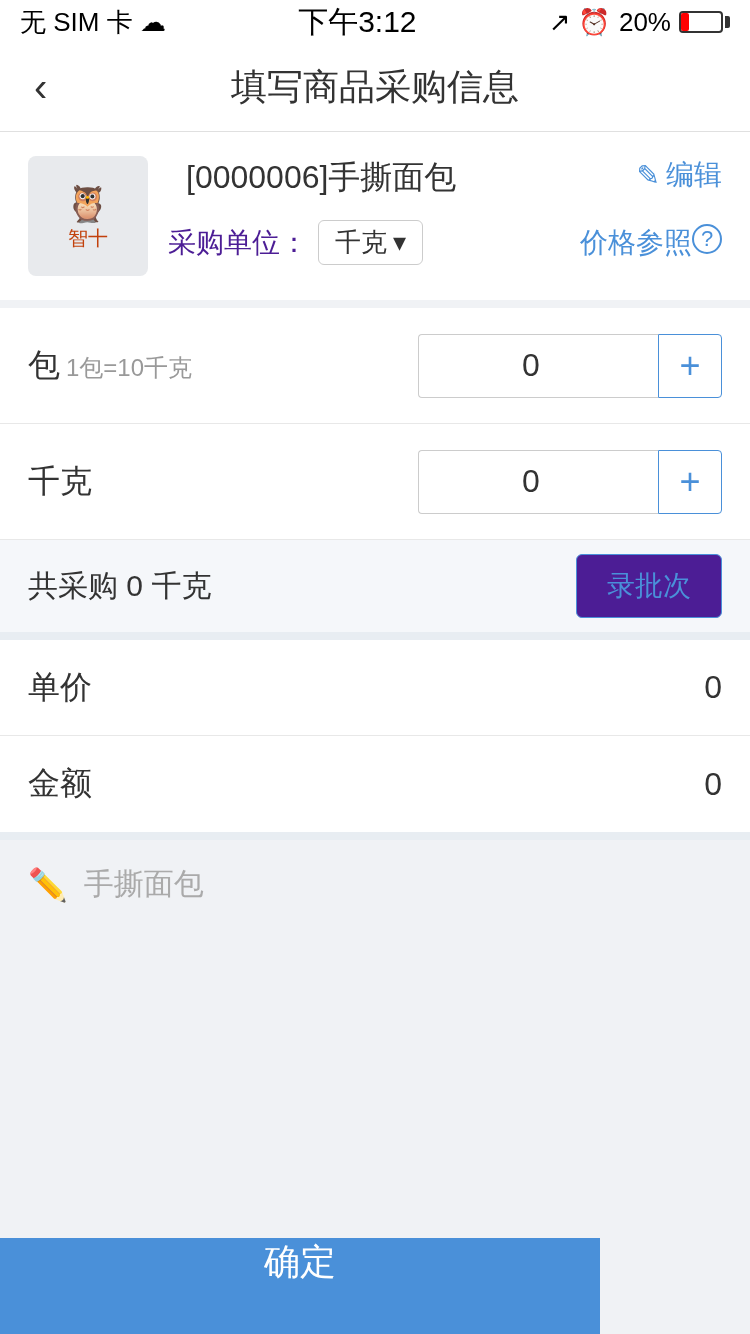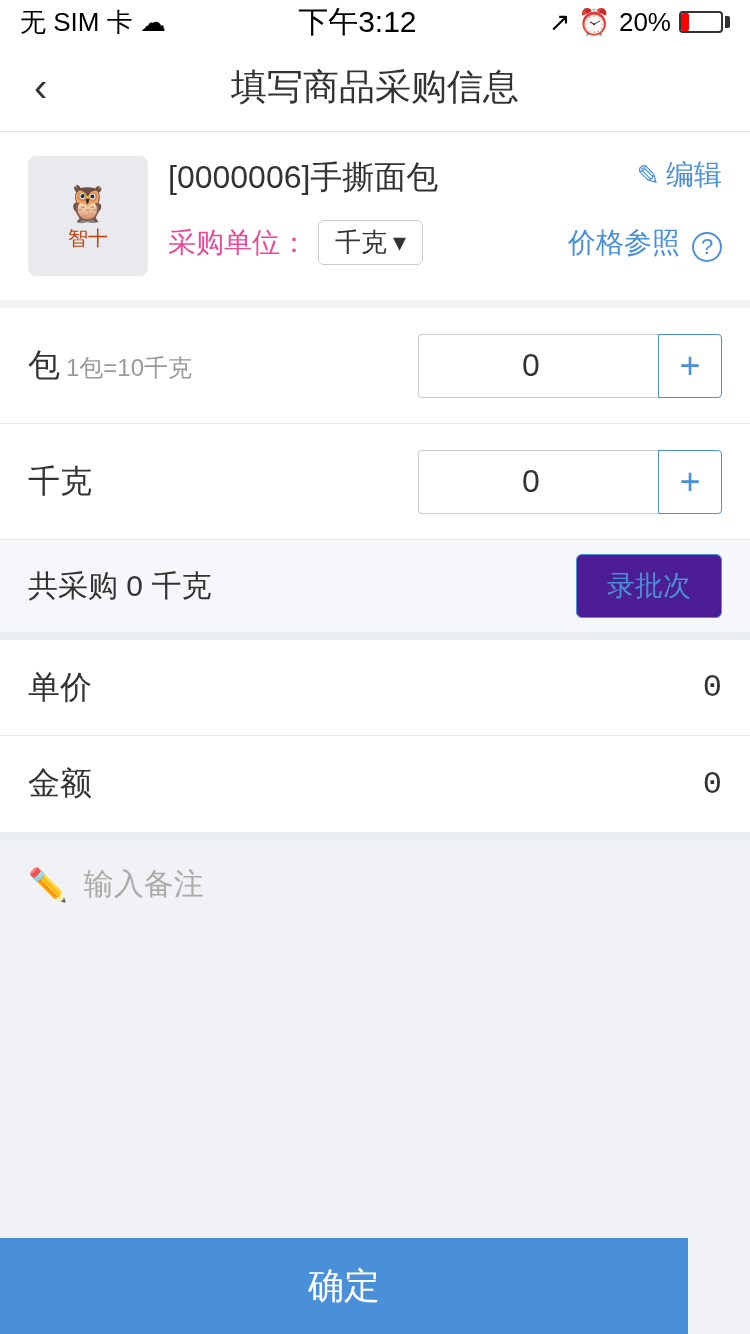--- a/index.html
+++ b/index.html
@@ -116,57 +116,58 @@
     .product-name-row {
       display: flex;
       align-items: flex-start;
       justify-content: space-between;
       margin-bottom: 20px;
     }
     .product-name {
       font-size: 32px;
       color: #333;
       font-weight: 500;
+      margin-left: 18px;
     }
     .edit-btn {
       color: #4a90d9;
       font-size: 28px;
       display: flex;
       align-items: center;
       gap: 6px;
       cursor: pointer;
     }
     .purchase-unit-row {
       display: flex;
       align-items: center;
       justify-content: space-between;
     }
     .purchase-unit-label {
       font-size: 28px;
-      color: #ec4899;
+      color: #4c1d95;
       margin-right: 10px;
     }
     .unit-select {
       border: 1px solid #ccc;
       border-radius: 6px;
       padding: 4px 16px;
       font-size: 26px;
       color: #333;
       background: #fff;
       display: flex;
       align-items: center;
       gap: 6px;
       cursor: pointer;
     }
     .price-ref {
       color: #4a90d9;
       font-size: 28px;
       display: flex;
-      align-items: flex-end;
-      gap: 12px;
+      align-items: flex-start;
+      gap: 0;
       cursor: pointer;
     }
     .info-circle {
       width: 30px;
       height: 30px;
       border: 2px solid #4a90d9;
       border-radius: 50%;
       display: inline-flex;
       align-items: center;
       justify-content: center;
@@ -257,21 +258,20 @@
       background: #fff;
       border-bottom: 8px solid #e8edf2;
     }
     .price-row {
       display: flex;
       align-items: center;
       justify-content: space-between;
       padding: 0 28px;
       height: 96px;
       border-bottom: 1px solid #e8e8e8;
-      font-family: Liberation Mono, monospace;
     }
     .price-row:last-child {
       border-bottom: none;
     }
     .price-label {
       font-size: 32px;
       color: #333;
     }
     .price-value {
       font-size: 32px;
@@ -301,25 +301,25 @@
       flex: 1;
       min-height: 400px;
       background: #f0f2f5;
     }
 
     
     .confirm-btn-wrap {
       position: fixed;
       bottom: 0;
       left: 0;
-      width: 688px;
+      width: 600px;
       height: 96px;
       background: #4a90d9;
       display: flex;
-      align-items: center;
+      align-items: flex-start;
       justify-content: center;
       cursor: pointer;
     }
     .confirm-btn-text {
       font-size: 36px;
       color: #fff;
       font-weight: 500;
     }
   </style>
 </head>
@@ -415,20 +415,20 @@
     <span class="price-value">0</span>
   </div>
   <div class="price-row">
     <span class="price-label">金额</span>
     <span class="price-value">0</span>
   </div>
 </div>
 
 <div class="note-section">
   <span class="note-icon">✏️</span>
-  <span class="note-placeholder">输入备注</span>
+  <span class="note-placeholder">手撕面包</span>
 </div>
 
 <div class="main-content"></div>
 
 <div class="confirm-btn-wrap">
   <span class="confirm-btn-text">确定</span>
 </div>
 
 </body></html>

